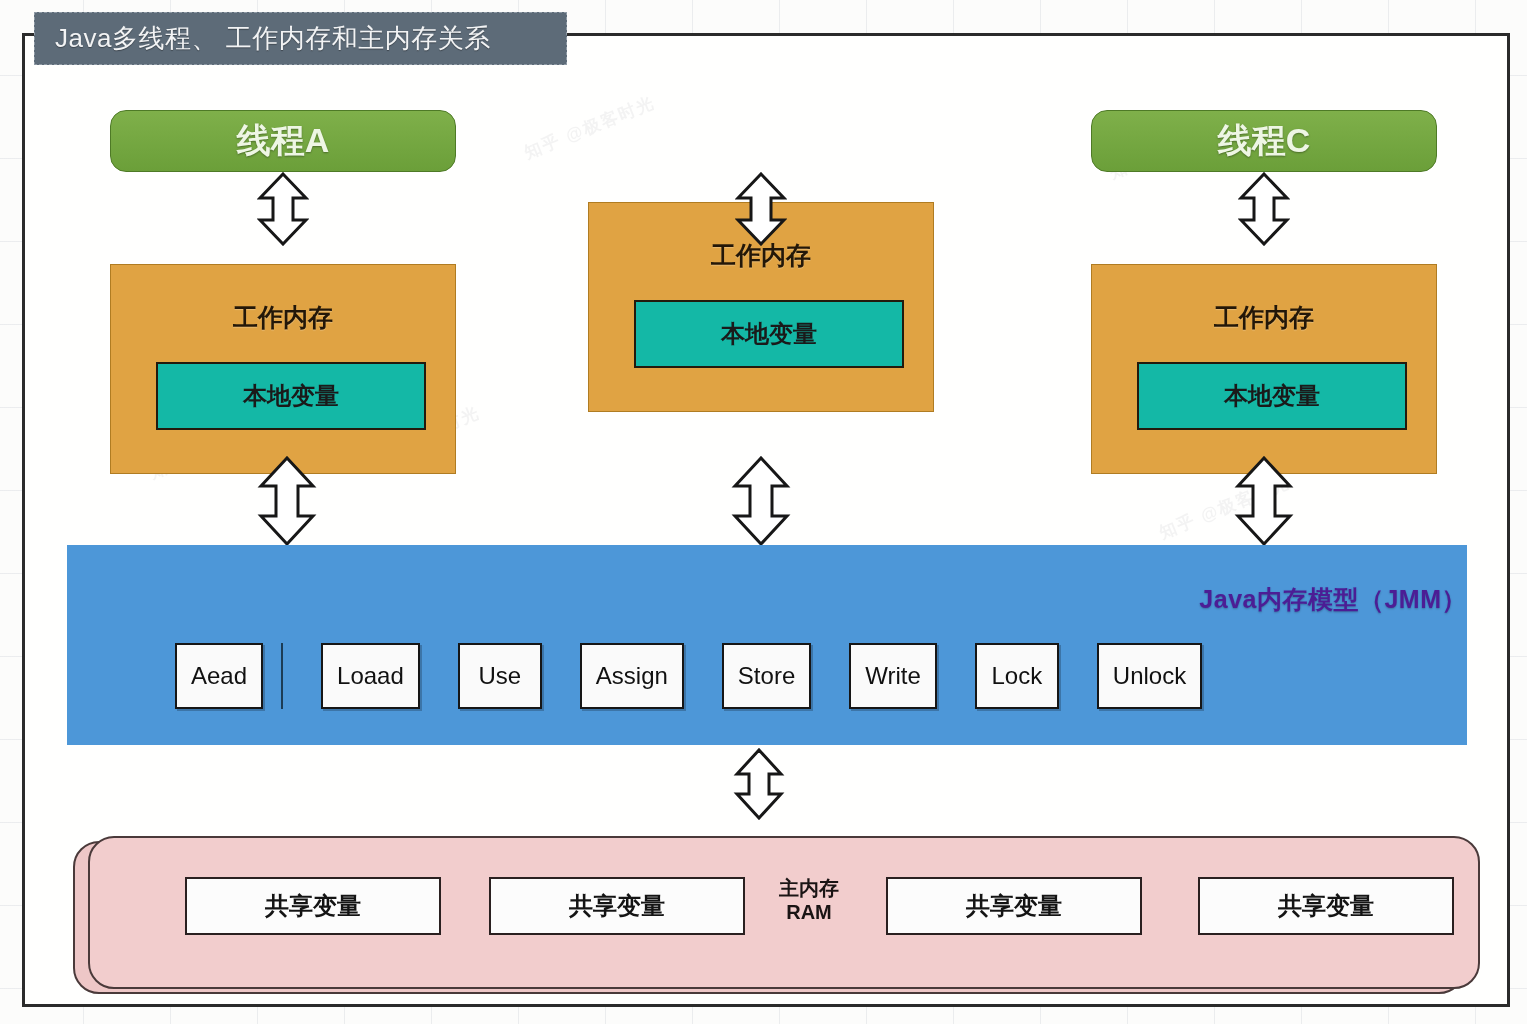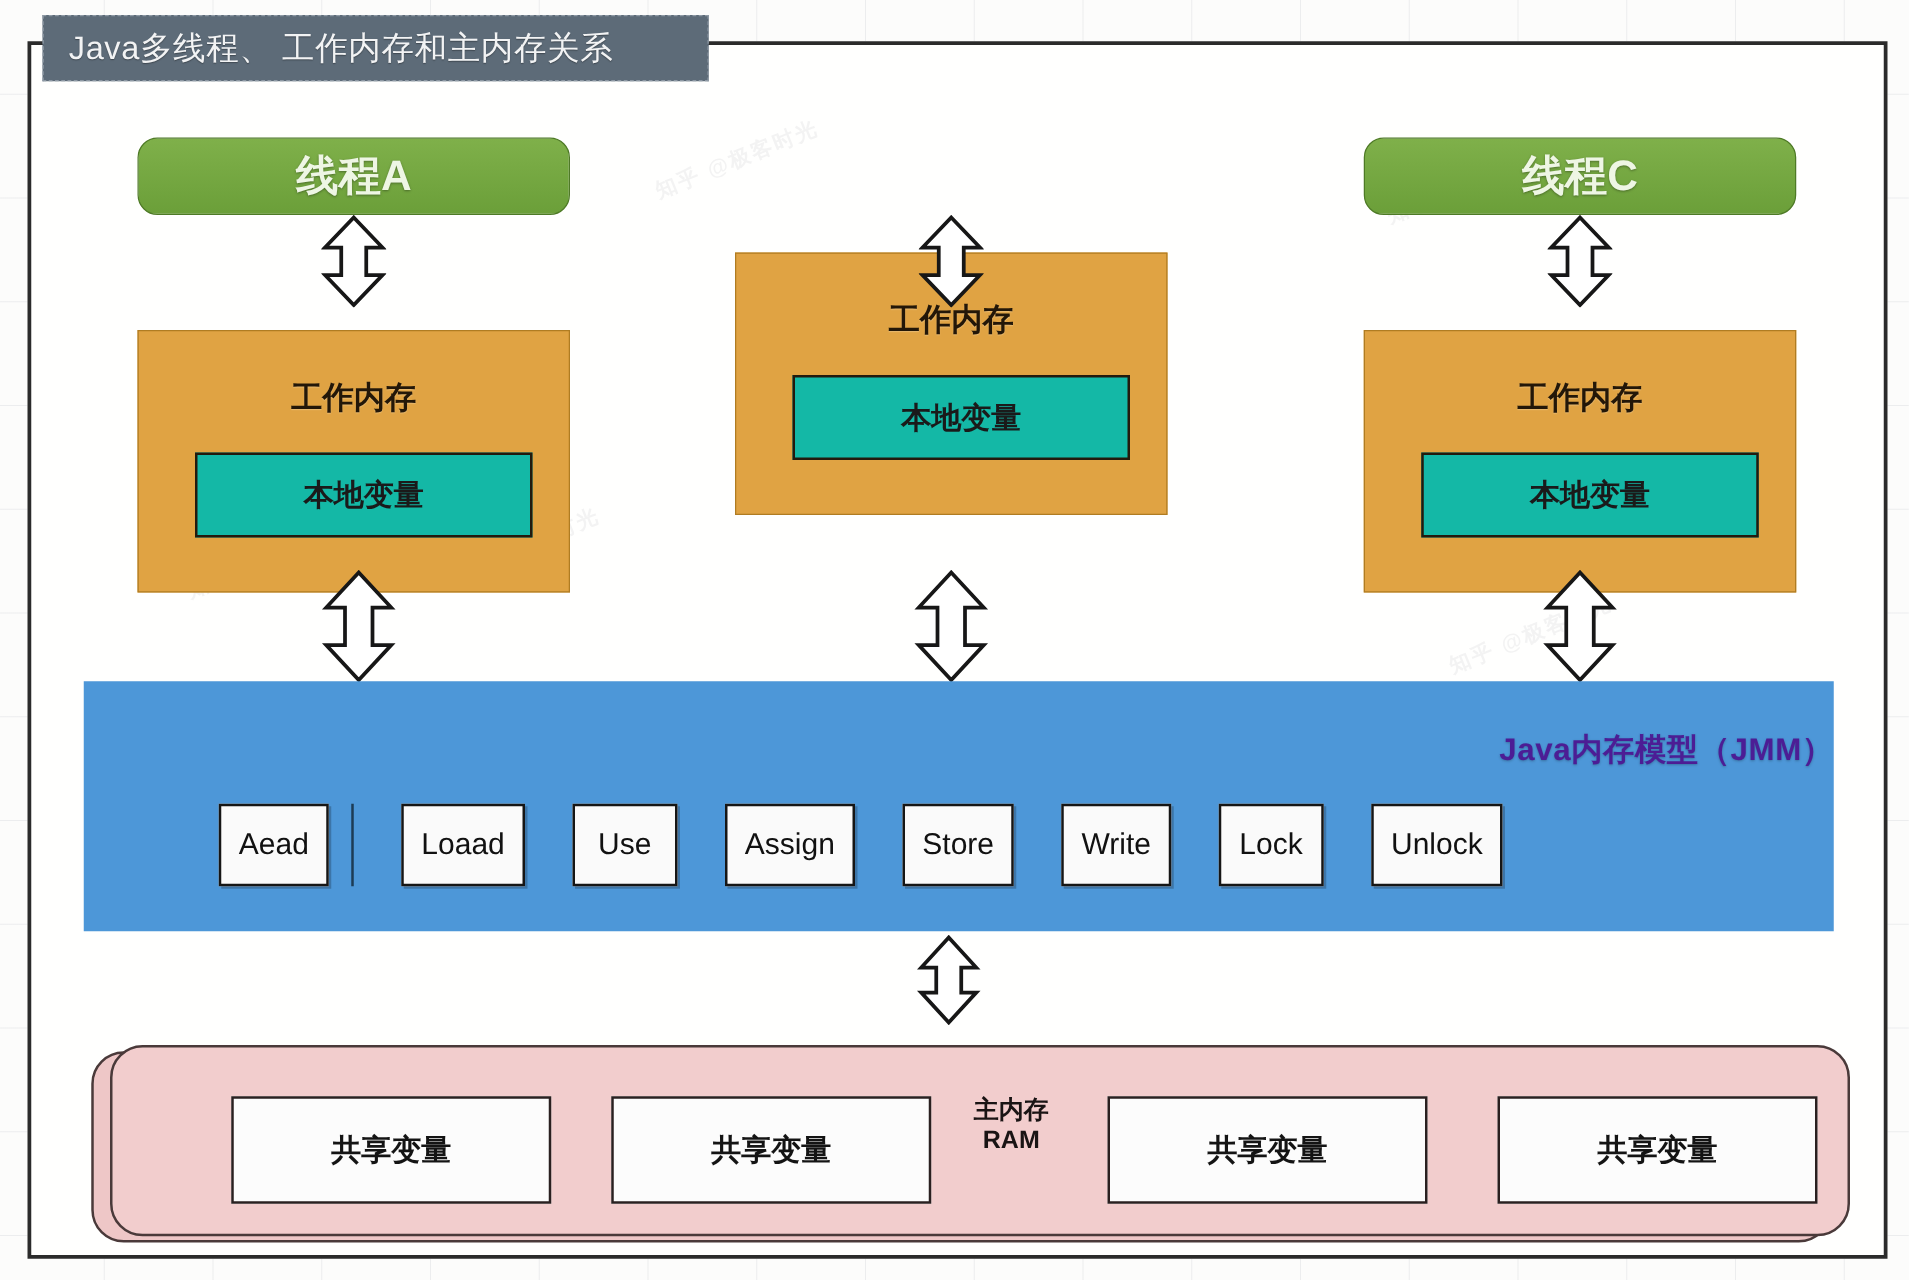--- a/index.html
+++ b/index.html
@@ -146,21 +146,21 @@
   }
   #mainmem{
     position:absolute;left:63px;top:800px;
     width:1392px;height:153px;
     background:#f2cdcd;
     border:2px solid #4a3a3a;
     border-radius:26px;
     box-sizing:border-box;
   }
   .shared-box{
-    position:absolute;top:39px;height:86px;
+    position:absolute;top:39px;height:58px;
     background:#fcfcfc;border:2.5px solid #2a2020;
     display:flex;align-items:center;justify-content:center;
     color:#141414;font-size:24px;font-weight:600;
     box-sizing:border-box;
   }
   .sb0{left:95px;width:256px;}
   .sb1{left:399px;width:256px;}
   .sb2{left:796px;width:256px;}
   .sb3{left:1108px;width:256px;}
   #ram-label{

